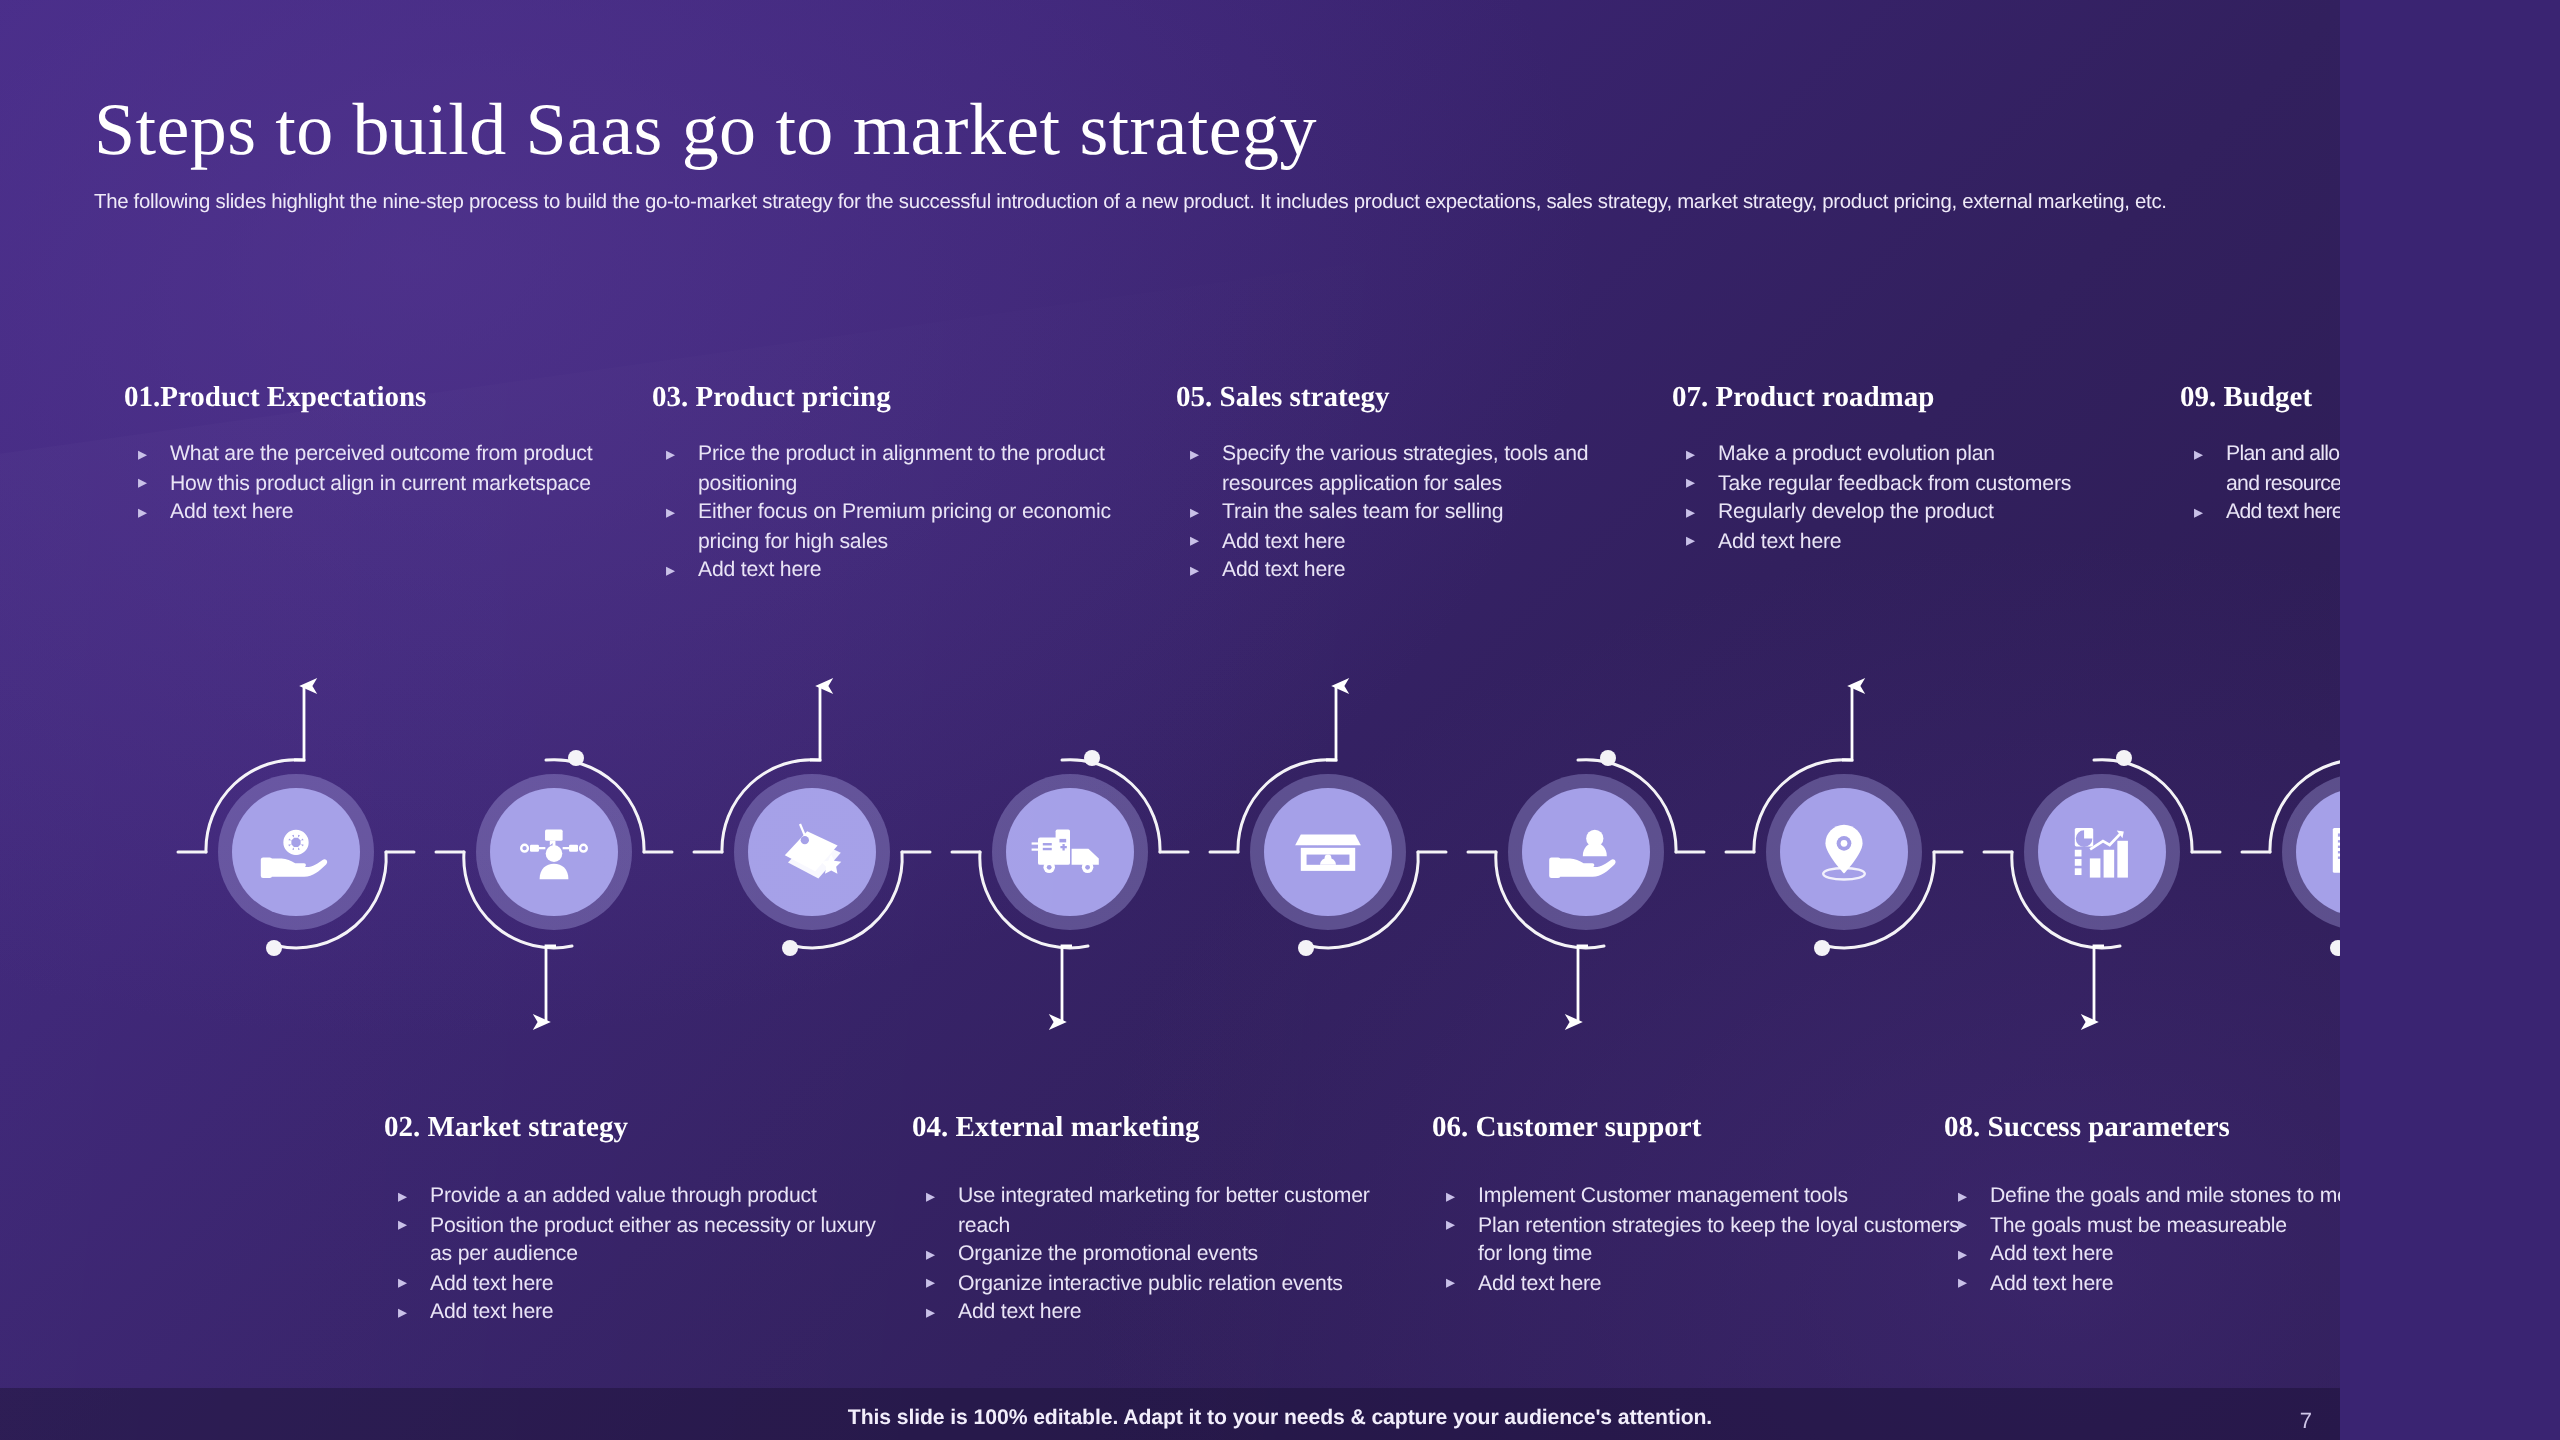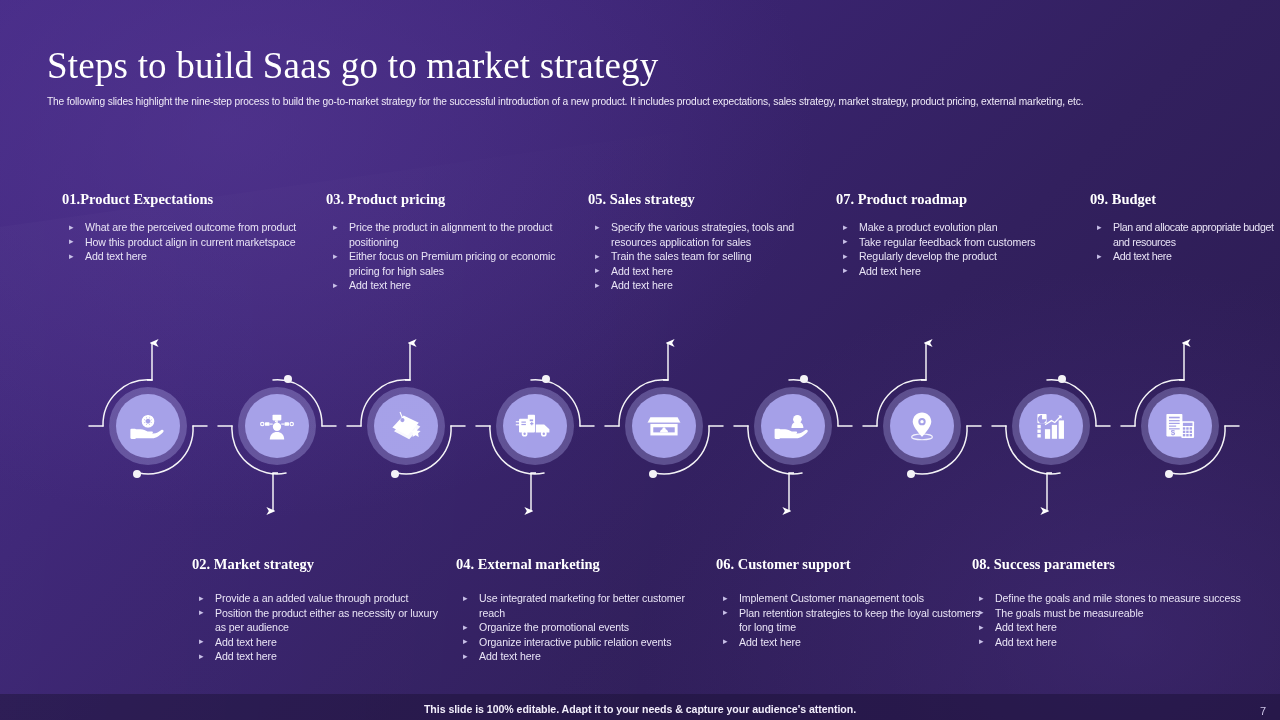--- a/index.html
+++ b/index.html
@@ -5,21 +5,21 @@
   * { box-sizing: border-box; margin: 0; padding: 0; }
   html, body { width: 1280px; height: 720px; overflow: hidden; }
   body {
     font-family: "Liberation Sans", sans-serif;
     background: #3a2472;
     position: relative;
   }
   .slide {
     position: absolute;
     inset: 0;
-    width: 1280px;
+    width: 1170px;
     height: 720px;
     background:
       radial-gradient(ellipse 900px 600px at 18% 18%, rgba(88,58,150,0.55) 0%, rgba(60,38,112,0.0) 65%),
       radial-gradient(ellipse 700px 520px at 88% 88%, rgba(74,48,132,0.45) 0%, rgba(45,27,88,0.0) 70%),
       linear-gradient(135deg, #452a86 0%, #3d2577 28%, #32205e 62%, #2a1a4e 100%);
     overflow: hidden;
   }
   .slide::after {
     content: "";
     position: absolute;

